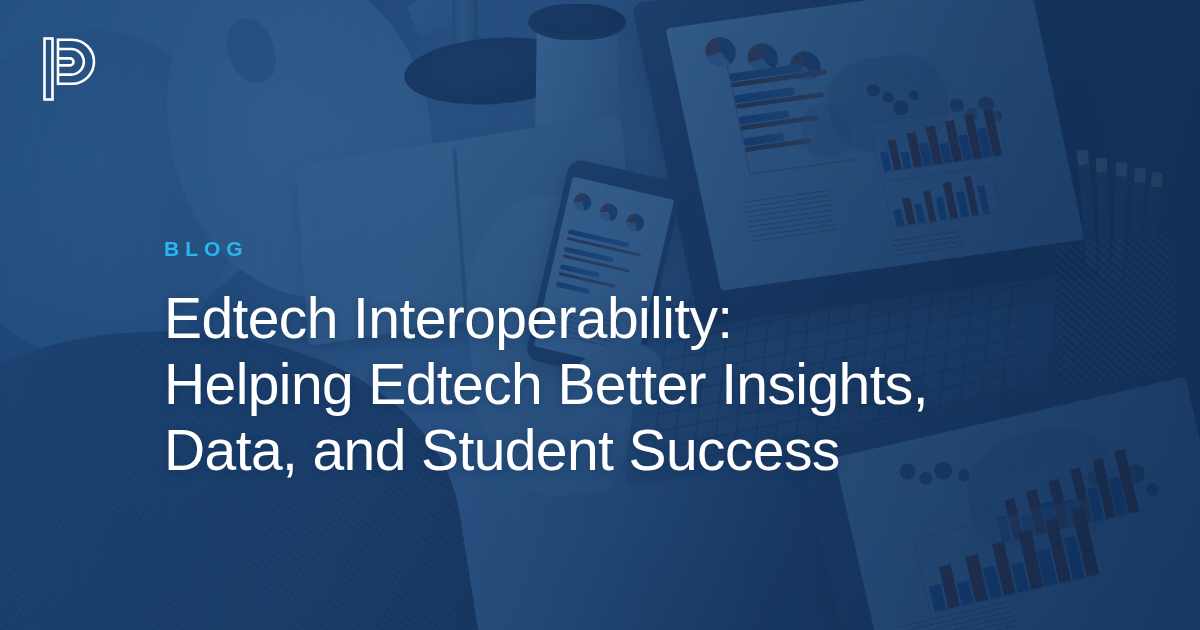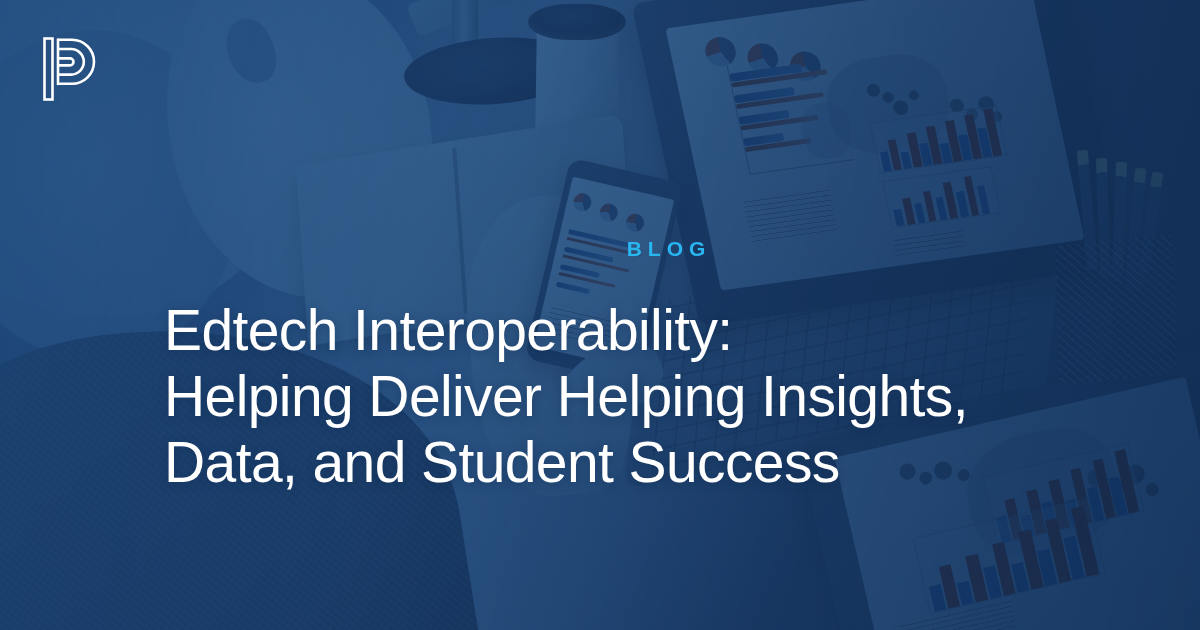--- a/index.html
+++ b/index.html
@@ -263,21 +263,21 @@
   }
 
   
   .logo { position:absolute; left:42px; top:36px; width:60px; height:66px; }
   .logo svg { display:block; width:60px; height:66px; }
 
   .content { position:absolute; left:164px; top:238px; width:1010px; }
 
   .eyebrow {
     font-size:21px; font-weight:bold; letter-spacing:6px;
-    color:#29b6f0; line-height:1; margin-bottom:38px;text-align:center;
+    color:#29b6f0; line-height:1; margin-bottom:26px;
   }
   .headline {
     font-size:57px; font-weight:normal; color:#ffffff;
     line-height:1.16; letter-spacing:-.6px;
     text-shadow:0 2px 10px rgba(10,35,65,.35);
   }
   .headline .ln { display:block; white-space:nowrap; }
 </style>
 </head>
 <body>
@@ -447,18 +447,18 @@
       <path d="M16 22.4 H28 A3.5 3.5 0 0 1 28 29.4 H16" stroke="#fff" stroke-width="2.6" fill="none" stroke-linejoin="miter"></path>
 
       <line x1="16" y1="2.5" x2="16" y2="49.1" stroke="#fff" stroke-width="2.6"></line>
     </svg>
   </div>
 
   <div class="content">
     <div class="eyebrow">BLOG</div>
     <h1 class="headline">
       <span class="ln">Edtech Interoperability:</span>
-      <span class="ln">Helping Deliver Helping Insights,</span>
+      <span class="ln">Helping Edtech Better Insights,</span>
       <span class="ln">Data, and Student Success</span>
     </h1>
   </div>
 
 </div>
 
 </body></html>

